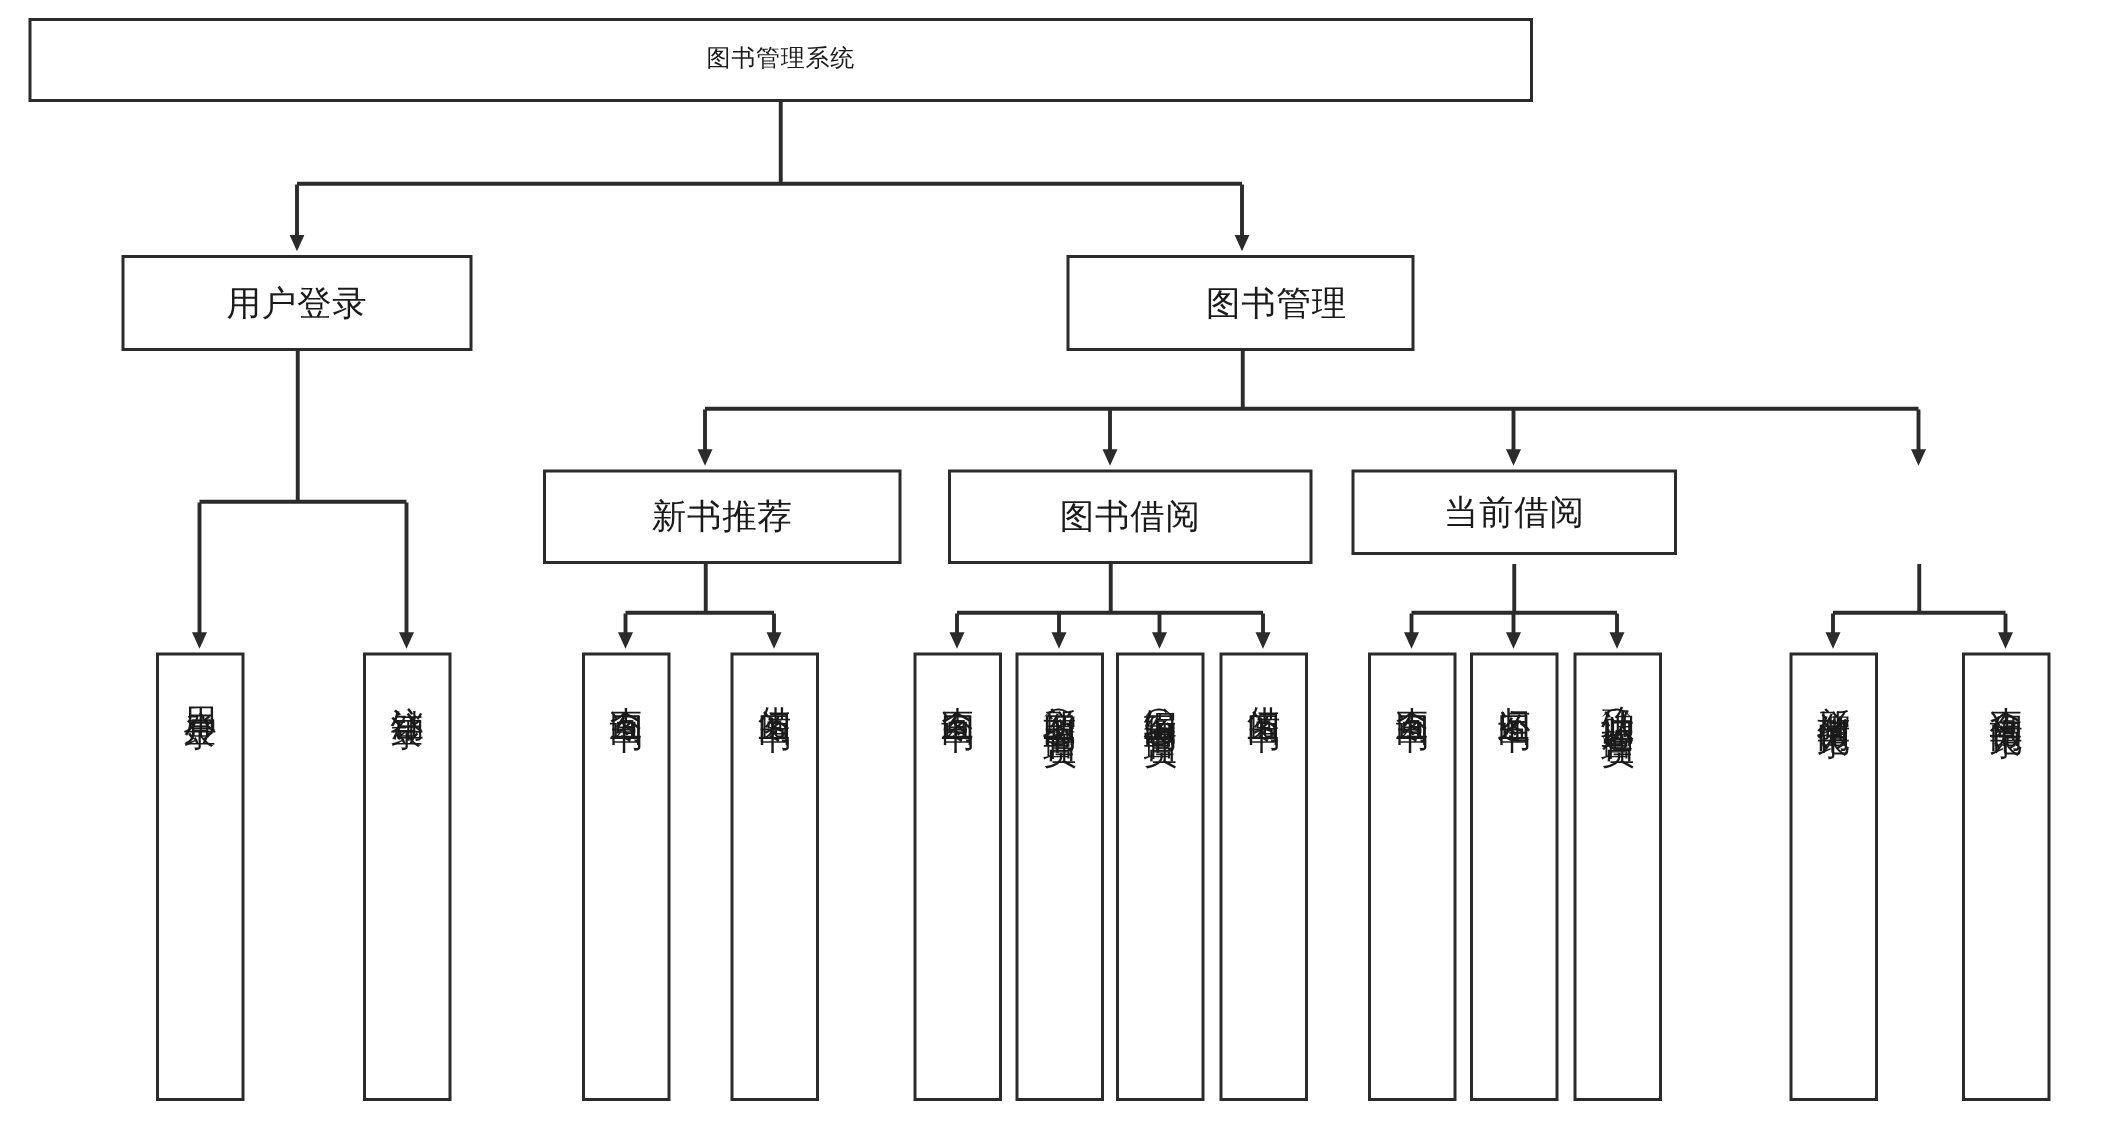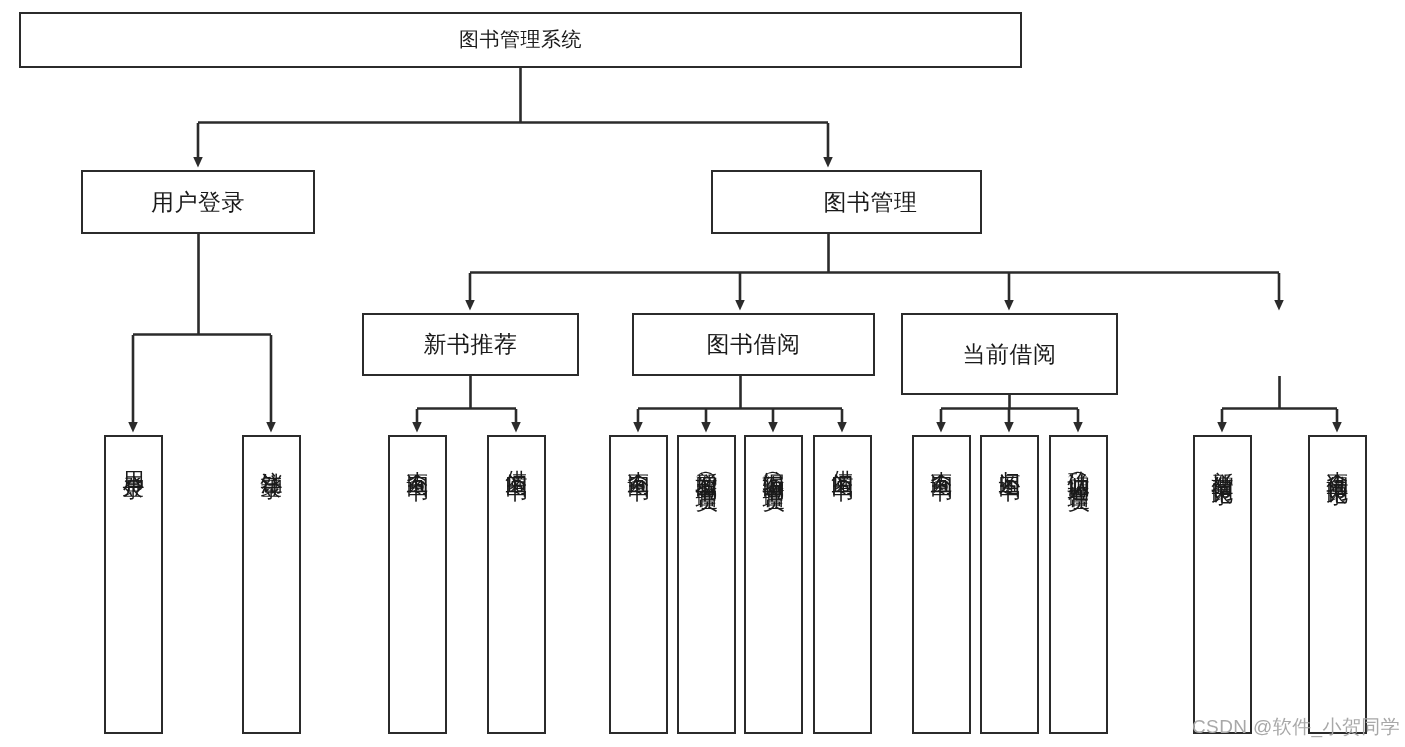--- a/index.html
+++ b/index.html
@@ -38,21 +38,21 @@
   .node-label {
     display: block;
     text-align: center;
     white-space: pre-line;
   }
   .node.horiz .node-label {
     font-size: 23px;
     letter-spacing: 0.5px;
   }
   .node.root .node-label {
-    font-size: 20px;
+    font-size: 16px;
   }
   .node.vert {
     align-items: flex-start;
     padding-top: 16px;
   }
   .node.vert .node-label {
     writing-mode: vertical-rl;
     text-orientation: upright;
     font-size: 22px;
     letter-spacing: 3px;
@@ -124,31 +124,31 @@
     </g>
   </svg>
 
   <div class="node root horiz" style="left:19px; top:12px; width:1003px; height:56px;">
     <span class="node-label">图书管理系统</span>
   </div>
 
   <div class="node horiz" style="left:81px; top:170px; width:234px; height:64px;">
     <span class="node-label">用户登录</span>
   </div>
-  <div class="node horiz" style="left:711px; top:170px; width:271px; height:64px;padding-left:48px;">
+  <div class="node horiz" style="left:711px; top:170px; width:232px; height:64px;padding-left:48px;">
     <span class="node-label">图书管理</span>
   </div>
 
-  <div class="node horiz" style="left:362px; top:313px; width:217px; height:63px;">
+  <div class="node horiz" style="left:362px; top:313px; width:239px; height:63px;">
     <span class="node-label">新书推荐</span>
   </div>
   <div class="node horiz" style="left:632px; top:313px; width:243px; height:63px;">
     <span class="node-label">图书借阅</span>
   </div>
-  <div class="node horiz" style="left:901px; top:313px; width:217px; height:82px;">
+  <div class="node horiz" style="left:901px; top:313px; width:217px; height:57px;">
     <span class="node-label">当前借阅</span>
   </div>
 
   <div class="node vert" style="left:104px; top:435px; width:59px; height:299px;">
     <span class="node-label">用户登录</span>
   </div>
   <div class="node vert" style="left:242px; top:435px; width:59px; height:299px;">
     <span class="node-label">注销登录</span>
   </div>
 
@@ -182,15 +182,14 @@
     <span class="node-label">确认归还（管理员）</span>
   </div>
 
   <div class="node vert" style="left:1193px; top:435px; width:59px; height:299px;">
     <span class="node-label">新增借阅记录</span>
   </div>
   <div class="node vert" style="left:1308px; top:435px; width:59px; height:299px;">
     <span class="node-label">查询借阅记录</span>
   </div>
 
-  <div class="watermark" style="left:1192px; top:714px;">CSDN @软件_小贺同学</div>
 
 </div>
 
 </body></html>

